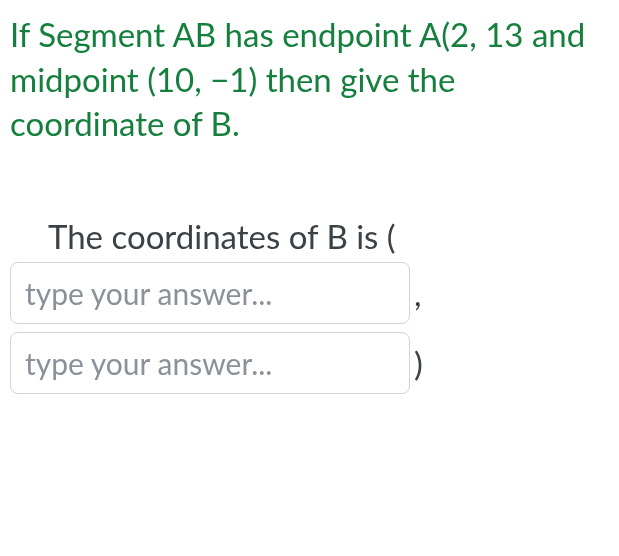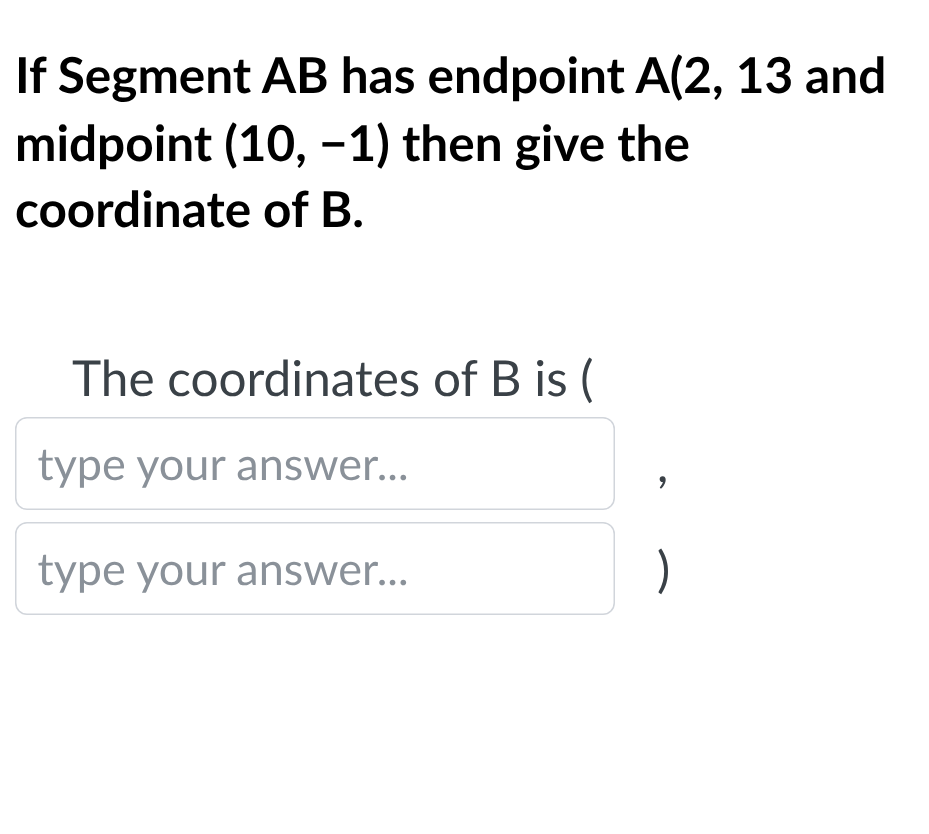--- a/index.html
+++ b/index.html
@@ -11,39 +11,37 @@
       font-family: 'Lato', 'Helvetica Neue', Arial, sans-serif;
       width: 619px;
       height: 556px;
       padding: 12px 10px;
       color: #3a4147;
       background: #ffffff;
     }
     .question-text {
       font-size: 33px;
       line-height: 1.35;
-      color: #000000;
-      font-weight: 700;
+      color: #15803d;
+      font-weight: 400;
       margin-bottom: 70px;
-      margin-top: 16px;
     }
     .answer-section {
       font-size: 33px;
       color: #3a4147;
       font-weight: 400;
     }
     .answer-prompt {
       margin-bottom: 6px;
       margin-left: 38px;
     }
     .input-row {
       display: flex;
       align-items: center;
       margin-bottom: 8px;
-      gap: 24px;
     }
     .answer-input {
       font-family: inherit;
       font-size: 30px;
       color: #6b7280;
       padding: 10px 14px;
       border: 1.5px solid #d1d5db;
       border-radius: 8px;
       width: 400px;
       height: 62px;

